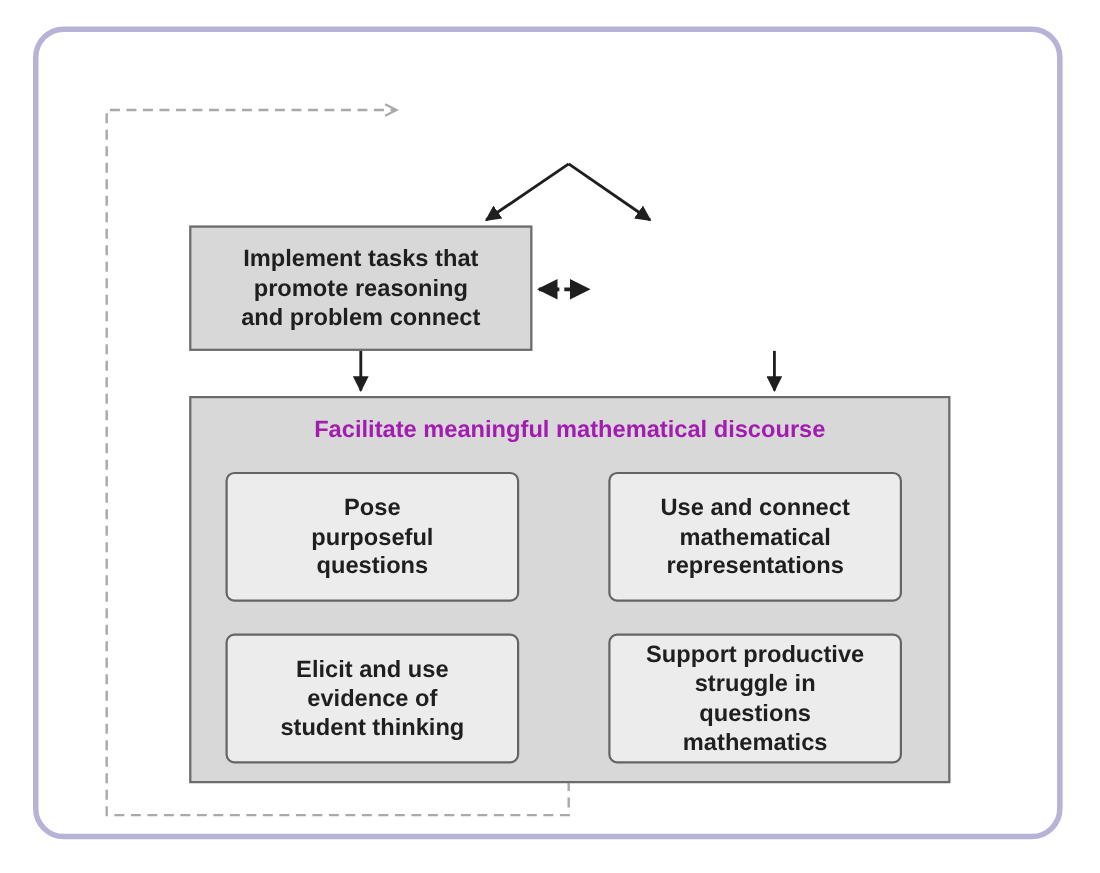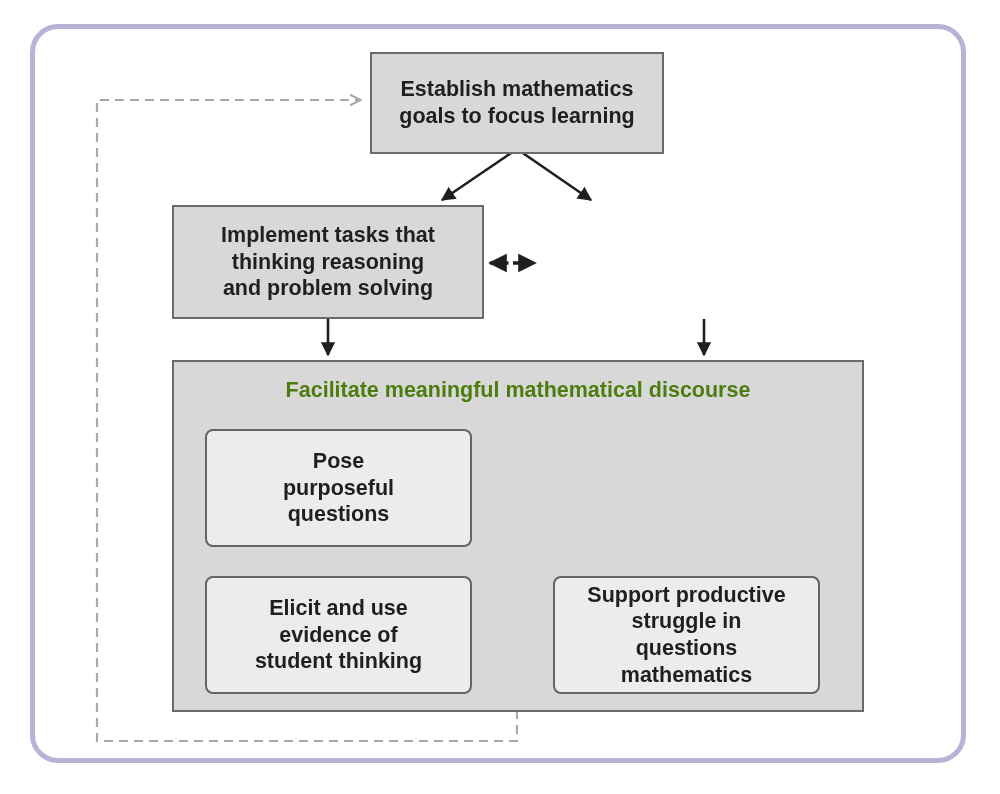--- a/index.html
+++ b/index.html
@@ -56,21 +56,21 @@
     display: block;
   }
   .discourse-title {
     position: absolute;
     left: 0;
     right: 0;
     top: 15px;
     text-align: center;
     font-weight: bold;
     font-size: 21.5px;
-    color: #4d7c0f;
+    color: #a21caf;
   }
 </style>
 </head>
 <body>
 
 <div class="canvas">
 
   <div class="frame"></div>
 
   <svg class="connectors" width="1000" height="794" viewBox="0 0 1000 794">
@@ -96,37 +96,37 @@
 
     <line x1="517" y1="149" x2="442" y2="200" stroke="#1f1f1f" stroke-width="2.6" marker-end="url(#arrowSolid)"></line>
     <line x1="517" y1="149" x2="591" y2="200" stroke="#1f1f1f" stroke-width="2.6" marker-end="url(#arrowSolid)"></line>
 
     <line x1="490" y1="263" x2="535" y2="263" stroke="#1f1f1f" stroke-width="3.4" stroke-dasharray="7 4.5" marker-start="url(#arrowSolid)" marker-end="url(#arrowSolid)"></line>
 
     <line x1="328" y1="319" x2="328" y2="355" stroke="#1f1f1f" stroke-width="2.6" marker-end="url(#arrowSolid)"></line>
     <line x1="704" y1="319" x2="704" y2="355" stroke="#1f1f1f" stroke-width="2.6" marker-end="url(#arrowSolid)"></line>
   </svg>
 
-  <div class="box" style="left:370px;top:52px;width:294px;height:102px;">
-    <span class="txt" style="max-width:240px;">Establish mathematics goals to focus learning</span>
-  </div>
 
   <div class="box" style="left:172px;top:205px;width:312px;height:114px;">
-    <span class="txt" style="max-width:230px;">Implement tasks that thinking reasoning and problem solving</span>
+    <span class="txt" style="max-width:230px;">Implement tasks that promote reasoning and problem connect</span>
   </div>
 
 
   <div class="box discourse" style="left:172px;top:360px;width:692px;height:352px;">
     <div class="discourse-title">Facilitate meaningful mathematical discourse</div>
   </div>
 
   <div class="box practice" style="left:205px;top:429px;width:267px;height:118px;">
     <span class="txt" style="max-width:165px;">Pose purposeful questions</span>
   </div>
 
+  <div class="box practice" style="left:553px;top:429px;width:267px;height:118px;">
+    <span class="txt" style="max-width:175px;">Use and connect mathematical representations</span>
+  </div>
 
   <div class="box practice" style="left:205px;top:576px;width:267px;height:118px;">
     <span class="txt" style="max-width:195px;">Elicit and use evidence of student thinking</span>
   </div>
 
   <div class="box practice" style="left:553px;top:576px;width:267px;height:118px;">
     <span class="txt" style="max-width:200px;">Support productive struggle in questions mathematics</span>
   </div>
 
 </div>

